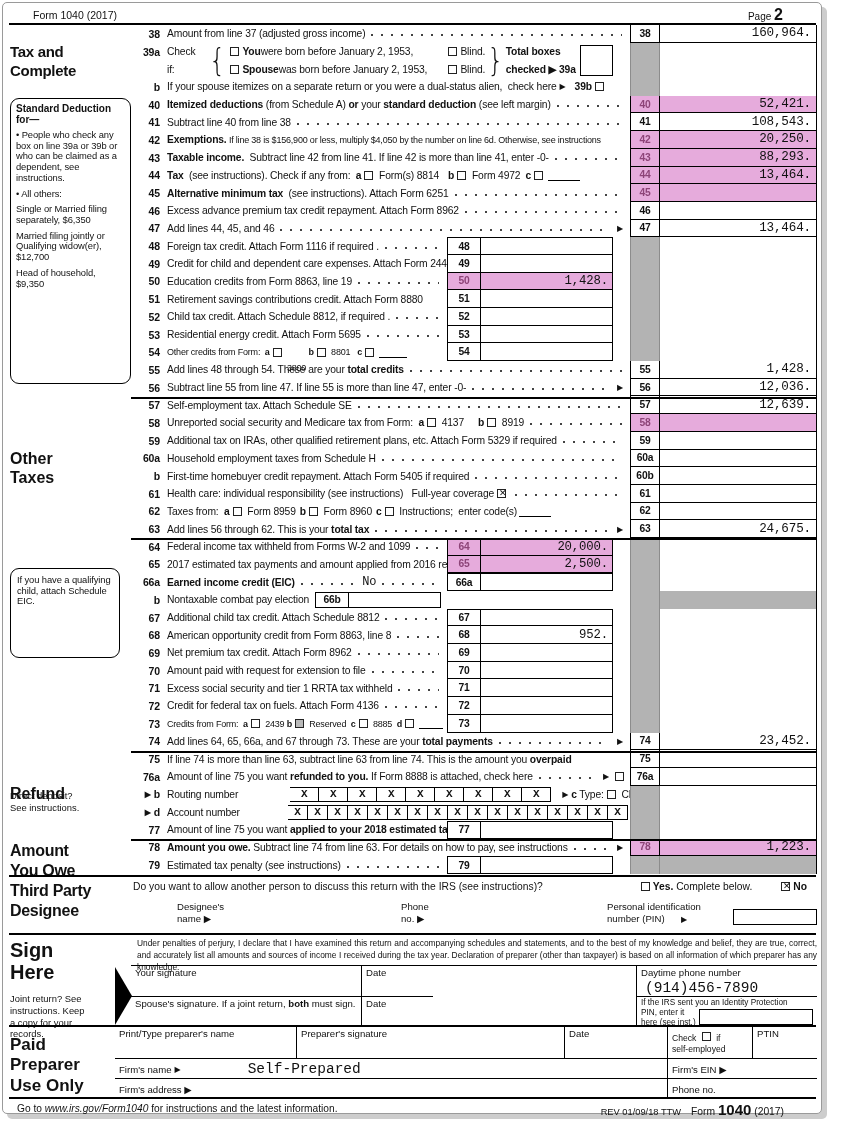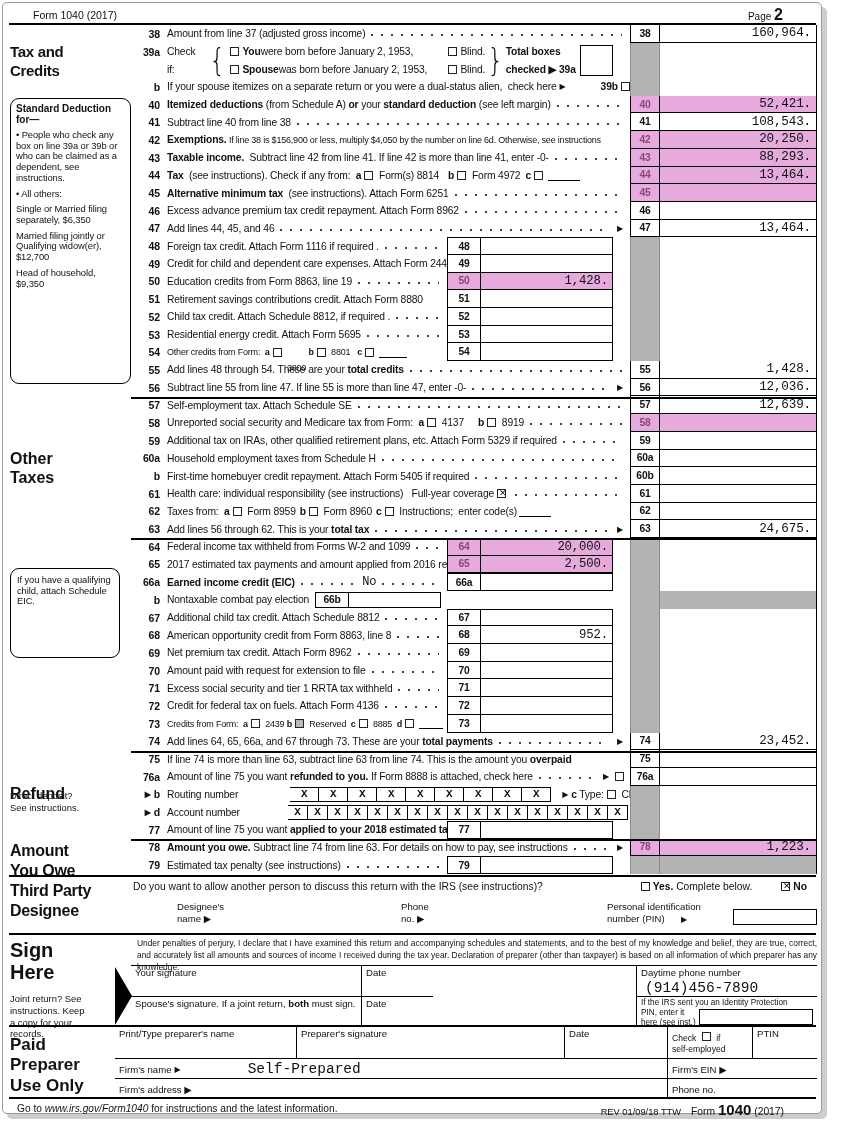--- a/index.html
+++ b/index.html
@@ -89,21 +89,21 @@
  <div class="sheet">
 
   <div class="hdr-form">
     <span>Form 1040 (2017)</span>
   </div>
   <div class="hdr-page">
     <span>Page</span> <b>2</b>
   </div>
   <div class="hline" style="top:20px"></div>
 
-  <div class="sb sb-h" style="top:40px;width:80px">Tax and Credits</div>
+  <div class="sb sb-h" style="top:40px;width:80px">Tax and Complete</div>
   <div class="sb sb-box" style="top:95px;height:286px">
     <div class="bh">Standard Deduction for—</div>
     <p>• People who check any box on line 39a or 39b or who can be claimed as a dependent, see instructions.</p>
     <p>• All others:</p>
     <p>Single or Married filing separately, $6,350</p>
     <p>Married filing jointly or Qualifying widow(er), $12,700</p>
     <p style="margin-bottom:0">Head of household, $9,350</p>
   </div>
   <div class="sb sb-h2" style="top:414px;width:60px">Other Taxes</div>
   <div class="sb sb-h2" style="top:538px">Payments</div>
@@ -171,21 +171,21 @@
           </div>
           <div class="rnum gray"></div>
           <div class="ramt"></div>
         </div>
         <div class="row">
           <div class="ncol">b</div>
           <div class="desc">
             <div style="white-space: pre;">If your spouse itemizes on a separate return or you were a dual-status alien,  check here</div>
             <div class="arw" style="white-space: pre;">▶</div>
             <div class="sp" style="width: 6px;"></div>
-            <div class="b" style="white-space: pre; margin-left: 26px;">39b</div>
+            <div class="b" style="white-space: pre;">39b</div>
             <div class="cb"></div>
           </div>
           <div class="rnum gray"></div>
           <div class="ramt"></div>
         </div>
         <div class="row">
           <div class="ncol">40</div>
           <div class="desc">
             <div class="b" style="white-space: pre;">Itemized deductions</div>
             <div style="white-space: pre;"> (from Schedule A) </div>

